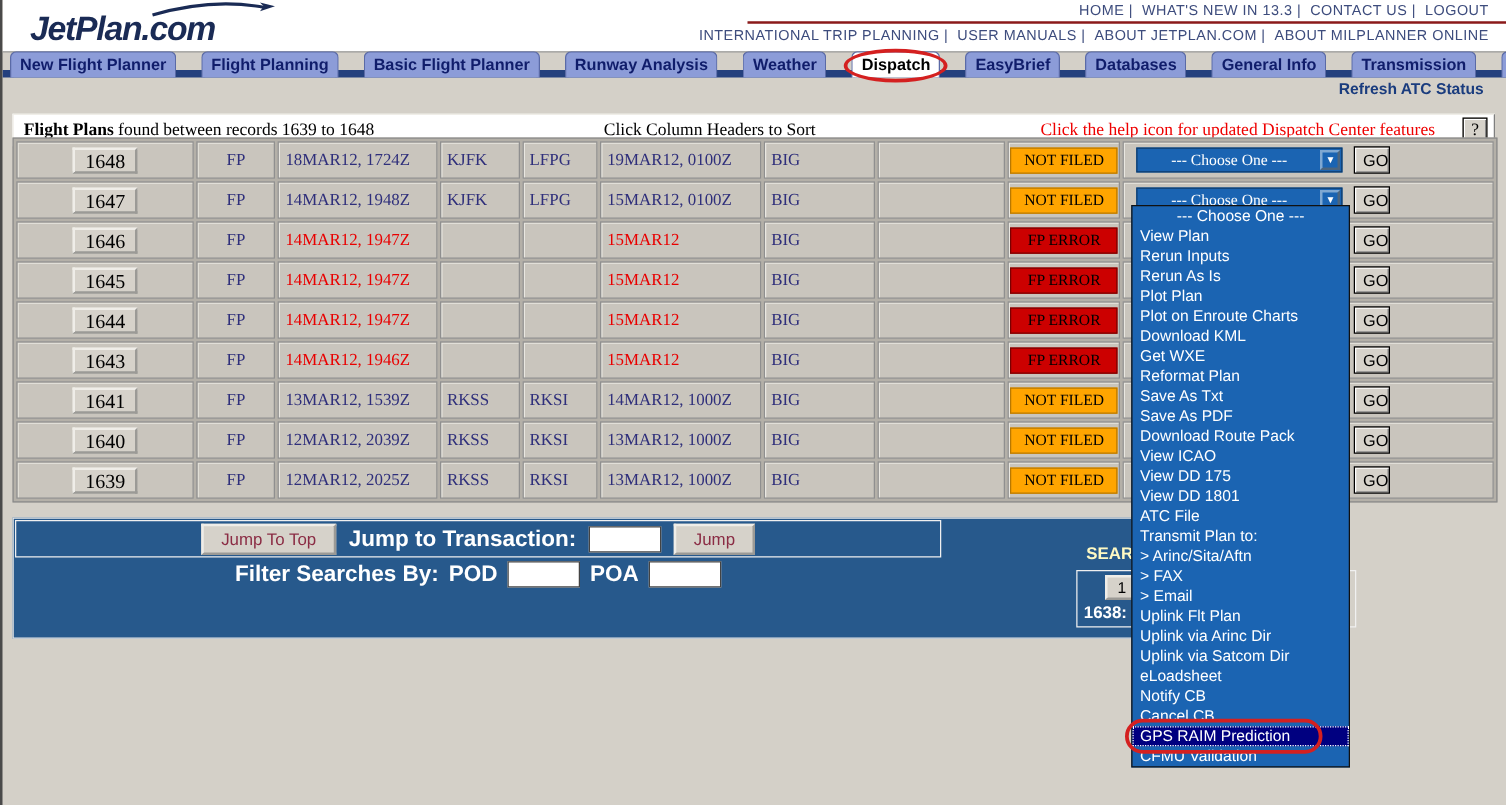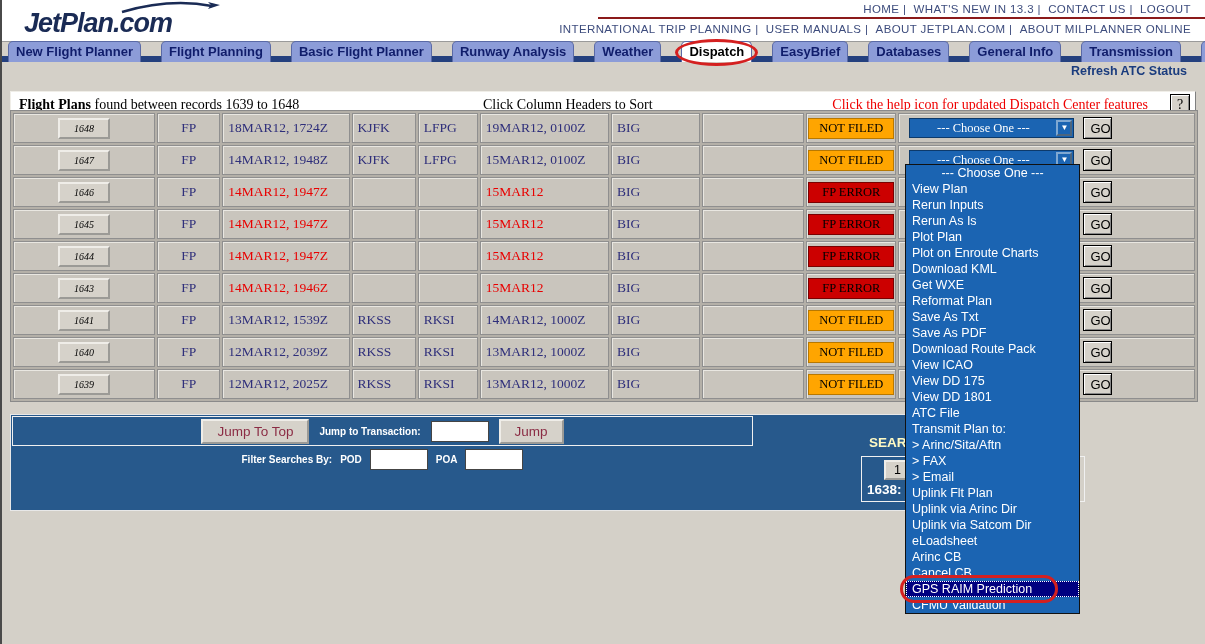--- a/index.html
+++ b/index.html
@@ -40,21 +40,21 @@
   
   .tablewrap{position:absolute;top:110px;left:8px;}
   table{border-collapse:separate;border-spacing:2px;width:1188px;table-layout:fixed;background:#B4B0A8;border:1px solid #8a8a8a;}
   th{height:26px;font-weight:bold;font-size:14.5px;color:#000;background:#AEC0E4;border:1px solid #8f8f8f;
      box-shadow:inset 1px 1px 0 #DCE4F4;position:relative;cursor:pointer;}
   td{height:28px;background:#C9C5BD;border:1px solid #8f8f8f;box-shadow:inset 1px 1px 0 #E9E7E1;
      font-family:"Liberation Serif","DejaVu Serif",serif;font-size:13.5px;color:#2F2F7B;padding:0 0 0 5px;overflow:hidden;}
   td.cen{text-align:center;padding:0;}
   tr.err td.date{color:#E90000;}
   .trans-btn{width:52px;height:21px;background:#D6D2CA;border:2px outset #EFEDE8;
-             font-family:"Liberation Serif","DejaVu Serif",serif;font-size:10px;color:#000;cursor:pointer;font-style:italic;}
+             font-family:"Liberation Serif","DejaVu Serif",serif;font-size:16px;color:#000;cursor:pointer;}
   .badge{display:inline-block;width:84px;padding:2px 0;text-align:center;
          font-family:"Liberation Serif","DejaVu Serif",serif;font-size:12.5px;color:#000;}
   .badge.orange{background:#FFA500;border:1px solid #B87800;}
   .badge.red{background:#CC0000;border:1px solid #7A0000;}
   .act{display:flex;align-items:center;gap:9px;padding-left:5px;}
   .sel{width:165px;height:20px;background:#1B64B2;color:#fff;display:flex;align-items:center;
        font-size:12.5px;cursor:pointer;box-sizing:border-box;border:1px solid #0d3a6b;}
   .sel-text{flex:1;text-align:center;white-space:nowrap;overflow:hidden;}
   .sel-arrow{width:16px;height:16px;margin-right:1px;background:#1B64B2;border:2px outset #7FA8D2;
              color:#fff;font-size:8px;line-height:12px;text-align:center;box-sizing:border-box;}
@@ -66,21 +66,21 @@
       white-space:nowrap;overflow:visible;cursor:pointer;}
   .pi.first{text-align:center;padding-left:0;}
   .pi.selected{background:#000080;outline:1px dotted #fff;outline-offset:-1px;}
   
   .bpanel{position:absolute;left:8px;top:414px;width:1066px;height:97px;background:#27598C;
           border:1px solid #E8E8E8;z-index:1;box-sizing:border-box;}
   .jumpbox{position:absolute;left:1px;top:1px;width:741px;height:30px;border:1px solid #F0F0F0;
            display:flex;align-items:center;justify-content:center;gap:10px;box-sizing:border-box;}
   .btn{background:#D6D2CA;border:2px outset #EFEDE8;color:#8B2C44;font-size:13.5px;
        font-family:"Liberation Sans","DejaVu Sans",sans-serif;padding:3px 14px;cursor:pointer;white-space:nowrap;}
-  .wlabel{color:#fff;font-weight:bold;font-size:10px;white-space:nowrap;text-align:center;}
+  .wlabel{color:#fff;font-weight:bold;font-size:18px;white-space:nowrap;text-align:center;}
   .tinput{width:52px;height:17px;border:1px solid #444;background:#fff;font-size:13px;}
   .filterzone{position:absolute;left:1px;top:34px;width:741px;display:flex;flex-direction:column;align-items:center;gap:14px;}
   .frow{display:flex;align-items:center;gap:8px;}
   .searlabel{position:absolute;left:858px;top:20px;color:#fef9c3;font-weight:bold;font-size:13.5px;}
   .recbox{position:absolute;left:850px;top:41px;width:224px;height:46px;border:1px solid #F0F0F0;box-sizing:border-box;}
   .recbtn{position:absolute;left:22px;top:3px;width:56px;height:20px;background:#D6D2CA;border:2px outset #EFEDE8;
           font-size:12.5px;color:#000;text-align:left;padding-left:8px;cursor:pointer;}
   .recnum{position:absolute;left:5px;top:25px;color:#fff;font-weight:bold;font-size:13.5px;}
   
   .oval{position:absolute;border:3px solid #D42020;border-radius:50%;background:transparent;z-index:20;pointer-events:none;}
@@ -389,19 +389,19 @@
     <div class="pi">View DD 1801</div>
     <div class="pi">ATC File</div>
     <div class="pi">Transmit Plan to:</div>
     <div class="pi">&gt; Arinc/Sita/Aftn</div>
     <div class="pi">&gt; FAX</div>
     <div class="pi">&gt; Email</div>
     <div class="pi">Uplink Flt Plan</div>
     <div class="pi">Uplink via Arinc Dir</div>
     <div class="pi">Uplink via Satcom Dir</div>
     <div class="pi">eLoadsheet</div>
-    <div class="pi">Arinc CB</div>
+    <div class="pi">Notify CB</div>
     <div class="pi">Cancel CB</div>
     <div class="pi selected"><span>GPS RAIM Prediction</span><span class="oval gps-oval"></span></div>
     <div class="pi">CFMU Validation</div>
   </div>
 
 </div>
 
 </body></html>

